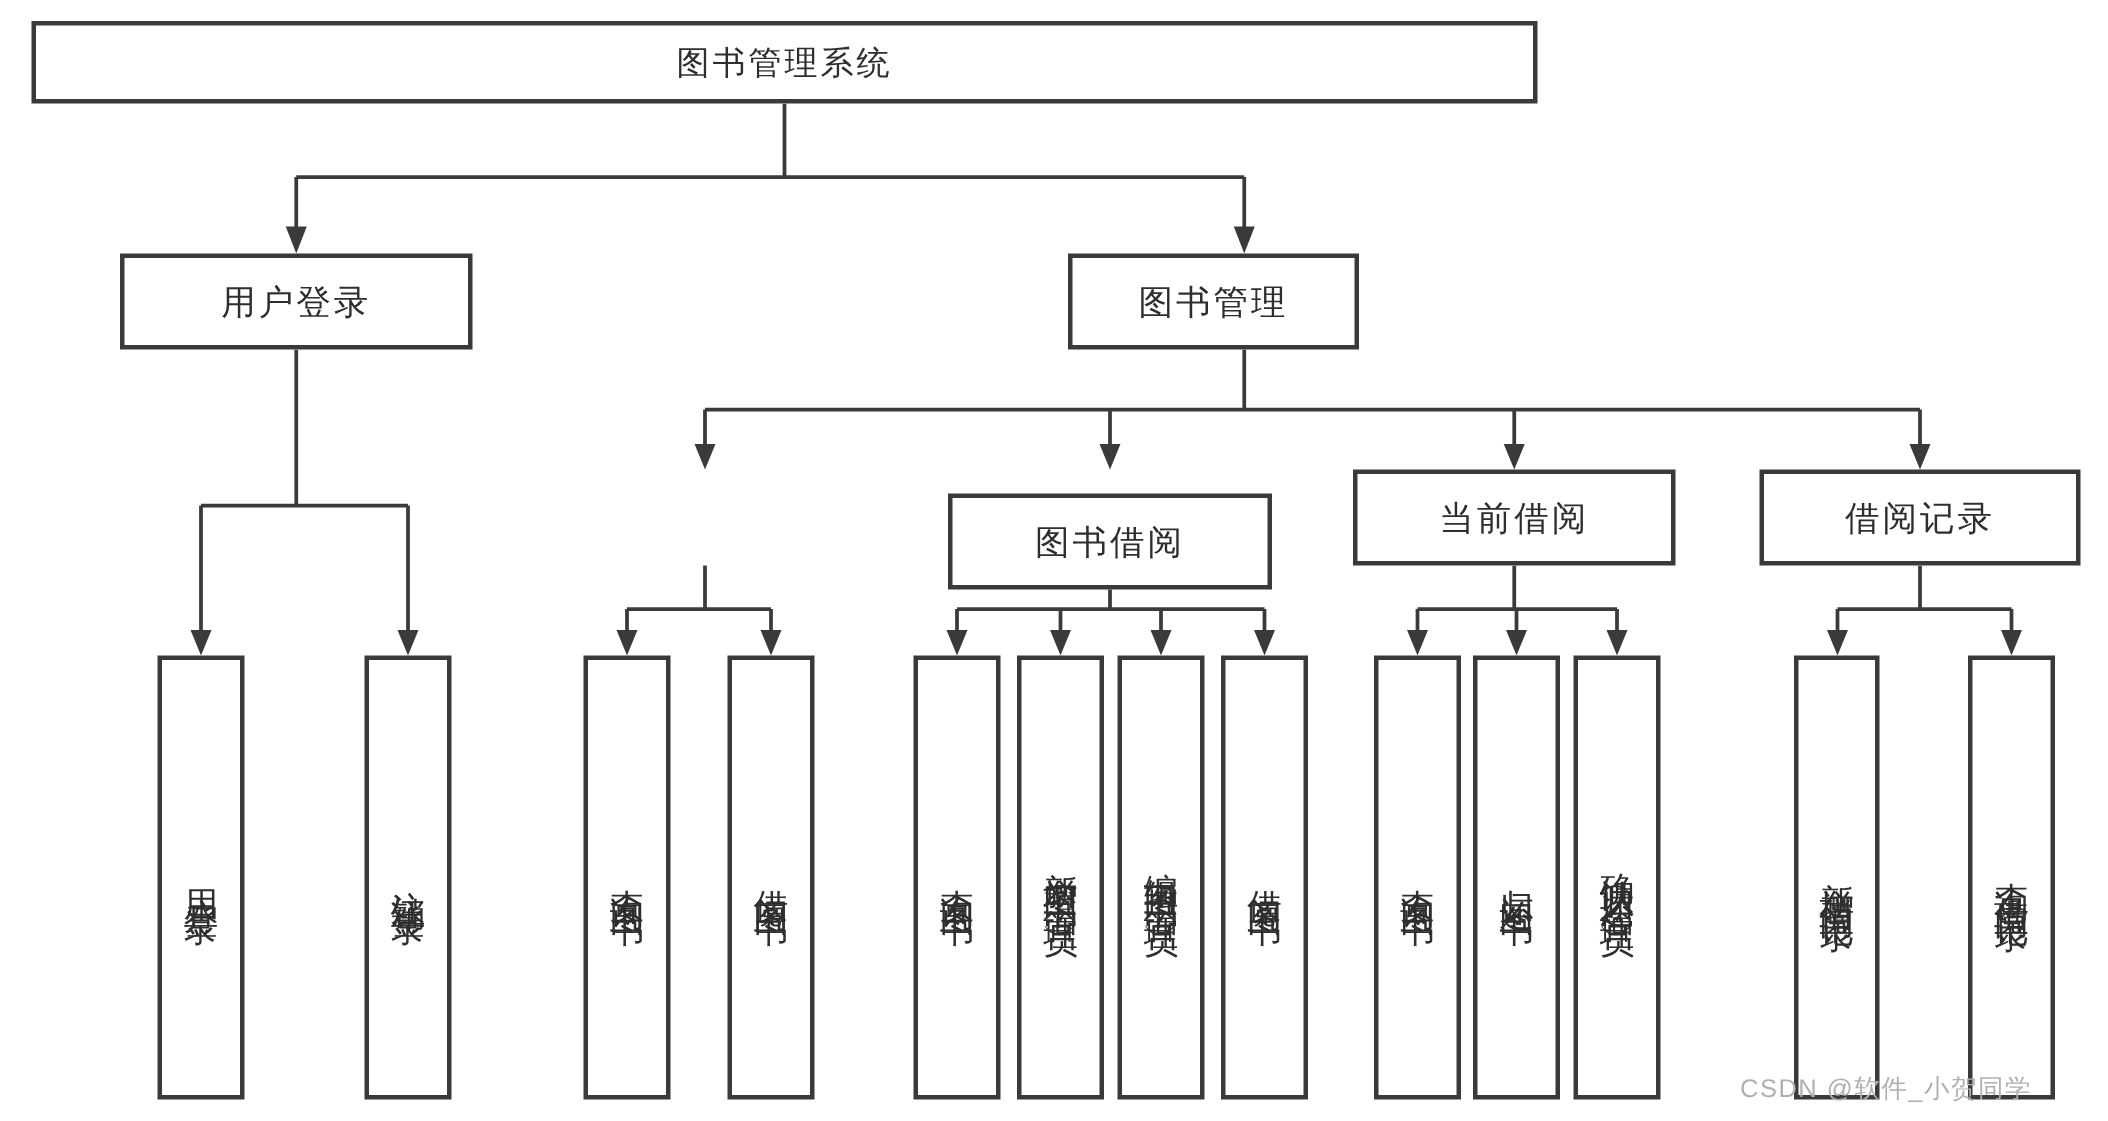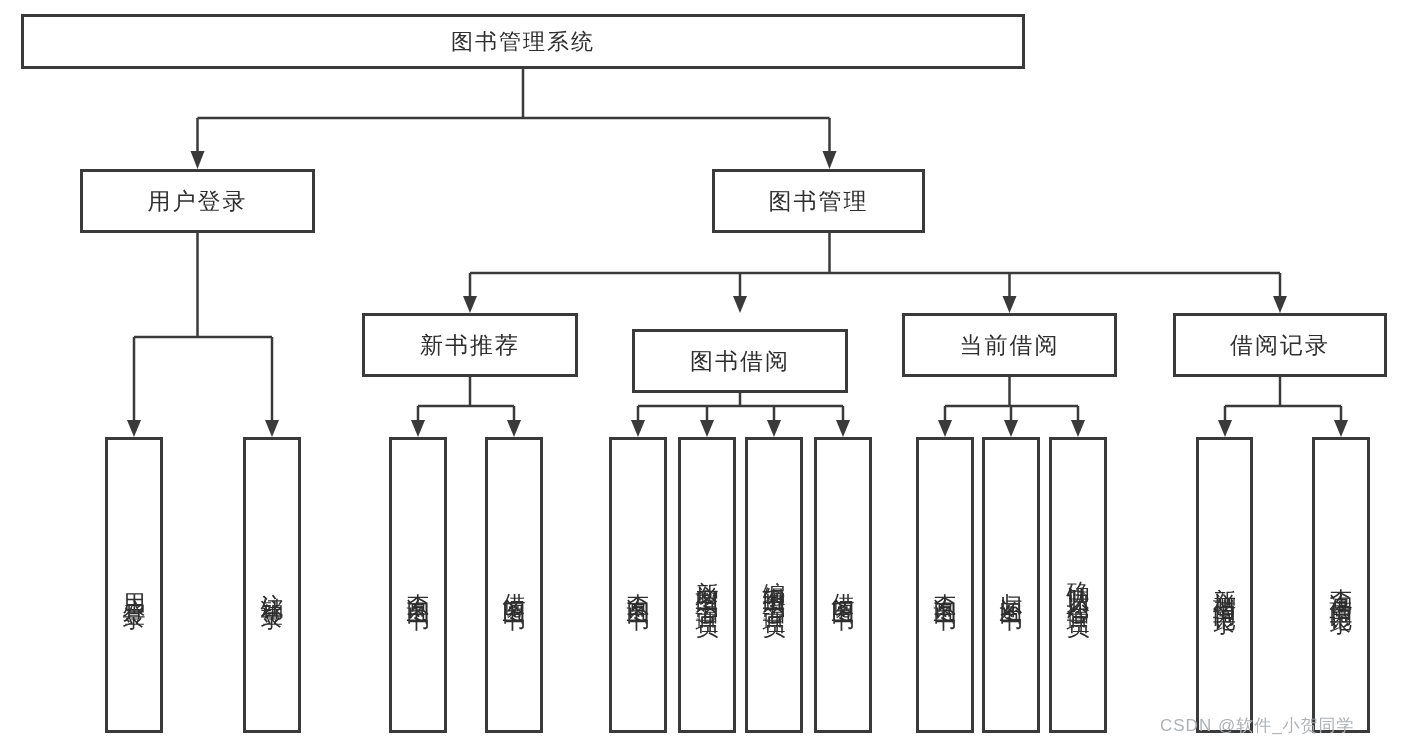--- a/index.html
+++ b/index.html
@@ -134,23 +134,22 @@
       <polygon points="1071,420 1085,420 1078,437"></polygon>
 
       <polygon points="1218,420 1232,420 1225,437"></polygon>
       <polygon points="1334,420 1348,420 1341,437"></polygon>
     </g>
   </svg>
 
   <div class="box h root" style="left:21px; top:14px; width:1004px; height:55px;">图书管理系统</div>
 
   <div class="box h" style="left:80px; top:169px; width:235px; height:64px;">用户登录</div>
-  <div class="box h" style="left:712px; top:169px; width:213px; height:64px;">图书管理</div>
+  <div class="box h" style="left:712px; top:169px; width:194px; height:64px;">图书管理</div>
 
-  <div class="box h" style="left:362px; top:313px; width:216px; height:64px;">新书推荐</div>
   <div class="box h" style="left:632px; top:329px; width:216px; height:64px;">图书借阅</div>
   <div class="box h" style="left:902px; top:313px; width:215px; height:64px;">当前借阅</div>
   <div class="box h" style="left:1173px; top:313px; width:214px; height:64px;">借阅记录</div>
 
   <div class="box v" style="left:105px; top:437px; width:58px; height:296px;">用户登录</div>
   <div class="box v" style="left:243px; top:437px; width:58px; height:296px;">注销登录</div>
 
   <div class="box v" style="left:389px; top:437px; width:58px; height:296px;">查询图书</div>
   <div class="box v" style="left:485px; top:437px; width:58px; height:296px;">借阅图书</div>
 

